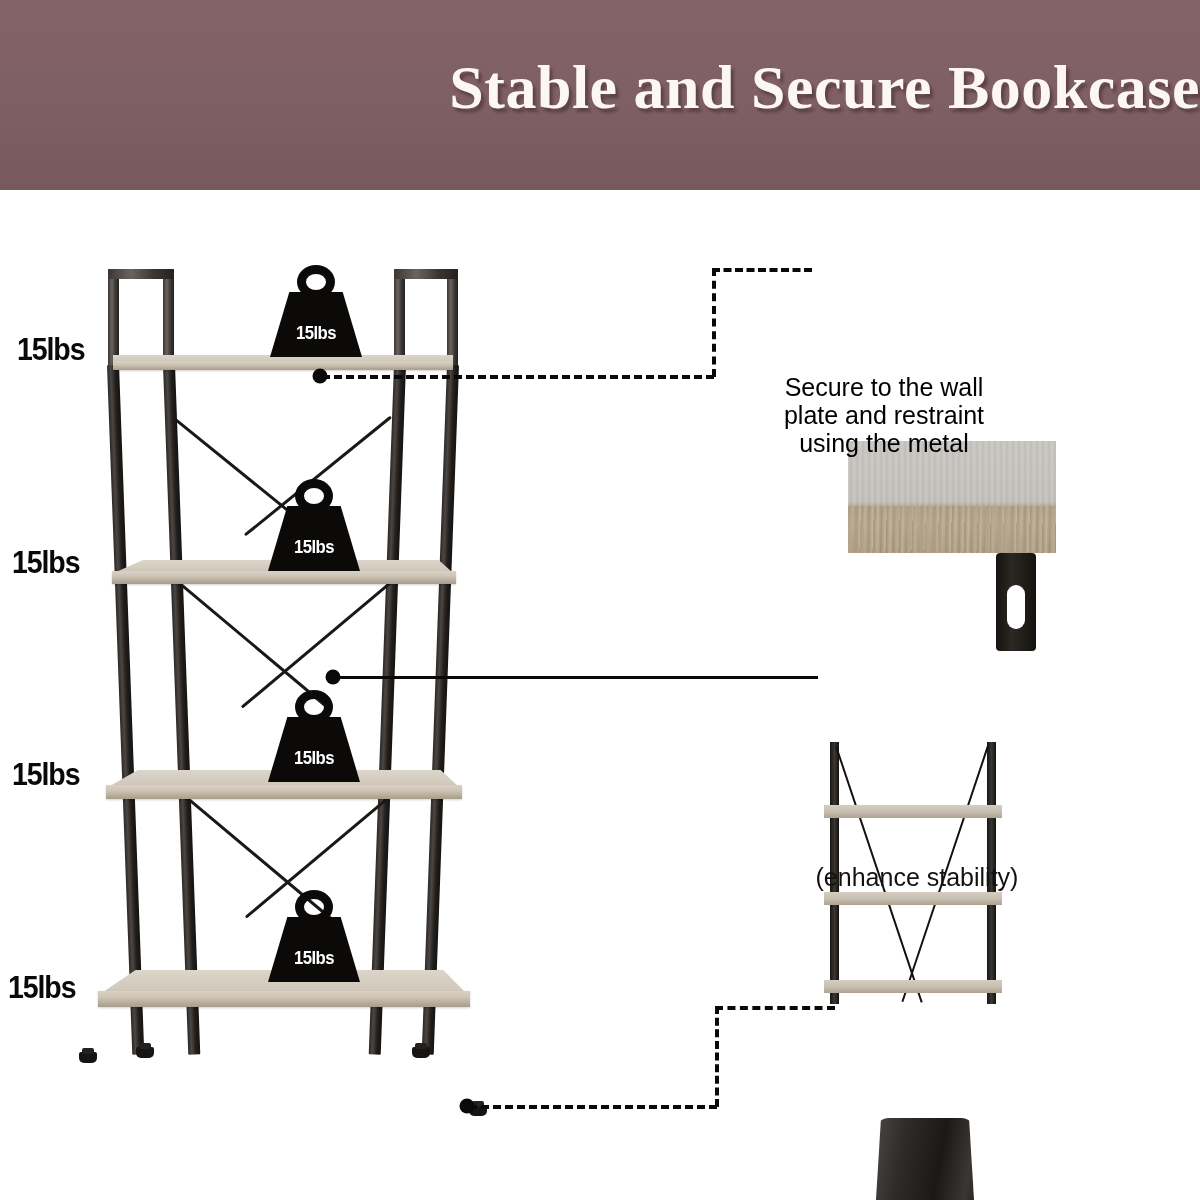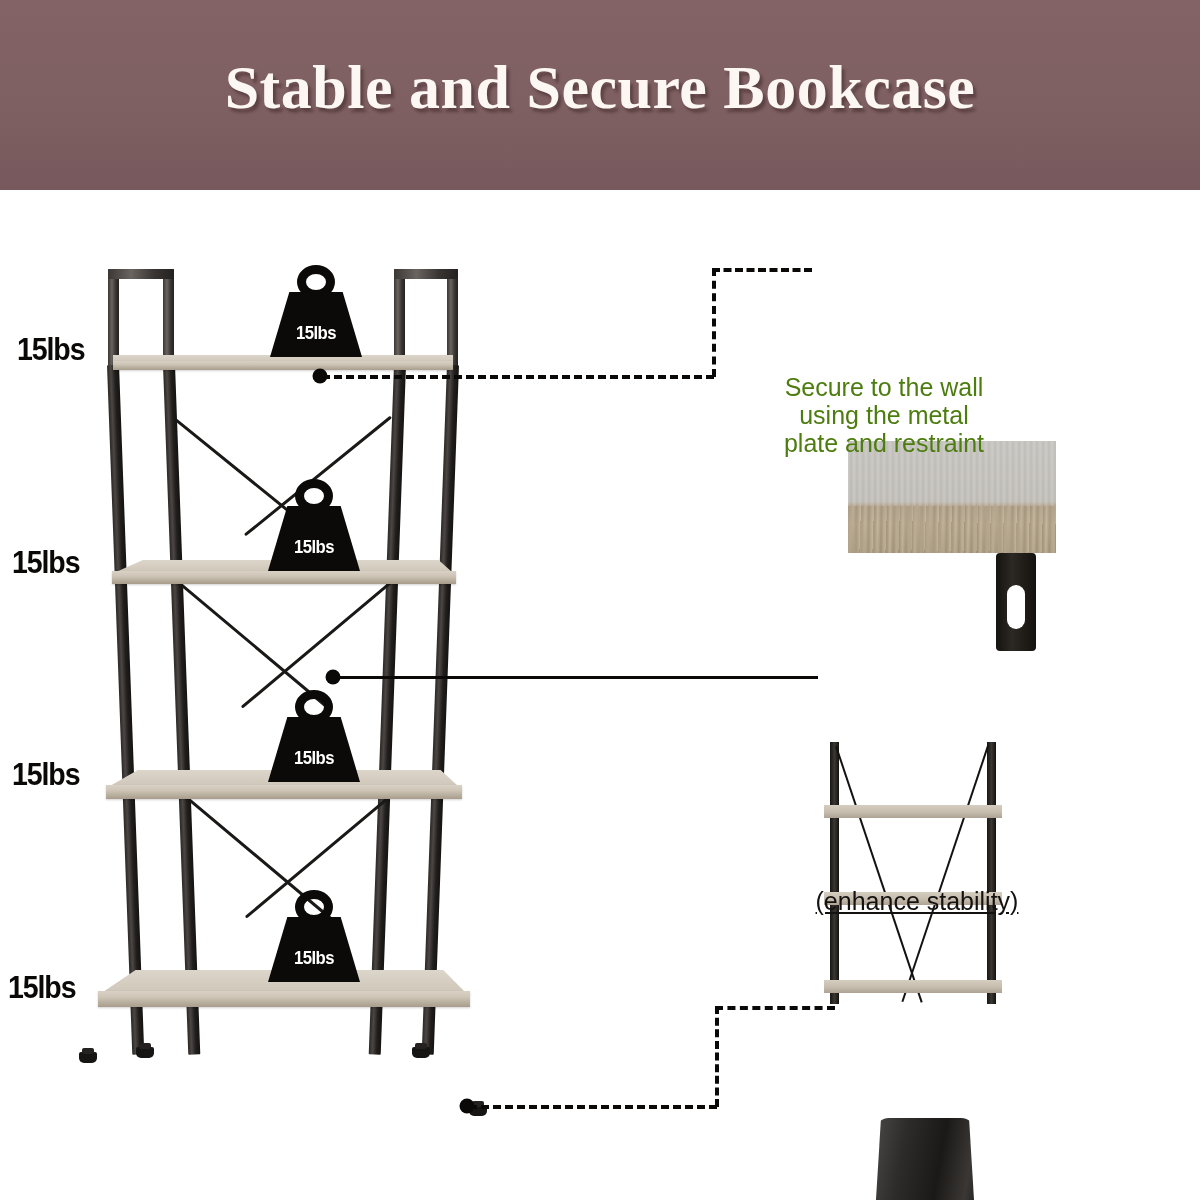--- a/index.html
+++ b/index.html
@@ -21,21 +21,21 @@
     position: absolute;
     left: 0; top: 0;
     width: 1200px;
     height: 190px;
     background: linear-gradient(180deg, #836366 0%, #7e5f62 55%, #77585c 100%);
   }
   #header-title {
     position: absolute;
     left: 0; right: 0;
     top: 52px;
-    text-align: center;
+    text-align: right;
     font-family: "Liberation Serif", "DejaVu Serif", serif;
     font-weight: bold;
     font-size: 62px;
     letter-spacing: 0.5px;
     color: #fdf7f3;
     text-shadow: 3px 4px 3px rgba(50,28,28,0.45);
     white-space: nowrap;
   }
 
   
@@ -196,21 +196,21 @@
     font-size: 25px;
     color: #141210;
     text-align: center;
     white-space: nowrap;
   }
   .body-text {
     position: absolute;
     font-family: "Liberation Sans", sans-serif;
     font-size: 25px;
     line-height: 28px;
-    color: #4d7c0f;
+    color: #000000;
     text-align: center;
     font-weight: 500;
   }
 
   
   #wall-board {
     position: absolute;
     left: 848px; top: 251px;
     width: 208px; height: 112px;
     background:
@@ -343,33 +343,33 @@
   <div class="dash-h" style="left:469px; top:915px; width:248px;"></div>
   <div class="dash-v" style="left:715px; top:816px; height:101px;"></div>
   <div class="dash-h" style="left:715px; top:816px; width:120px;"></div>
 
   <div id="wall-board"></div>
   <div id="metal-plate">
     <div id="metal-plate-slot"></div>
   </div>
   <div class="body-text" style="left:764px; top:183px; width:240px;">
     <div>Secure to the wall</div>
+    <div>plate and restraint</div>
     <div>using the metal</div>
-    <div>plate and restraint</div>
   </div>
 
   <div id="xbar-diagram">
     <div class="mini-post" style="left:0px;"></div>
     <div class="mini-post" style="right:0px;"></div>
     <div class="mini-x" style="left:7px; top:4px; width:270px; transform: rotate(71.5deg);"></div>
     <div class="mini-x" style="left:159px; top:4px; width:270px; transform: rotate(108.5deg);"></div>
     <div class="mini-shelf" style="top:63px;"></div>
     <div class="mini-shelf" style="top:150px;"></div>
     <div class="mini-shelf" style="top:238px;"></div>
   </div>
-  <div class="caption" style="left:772px; top:697px; width:290px;text-decoration:underline;">(enhance stability)</div>
+  <div class="caption" style="left:772px; top:673px; width:290px;">(enhance stability)</div>
 
   <div id="foot-pad">
     <div id="foot-pad-body"></div>
 
   </div>
 
 </div>
 
 </body></html>

